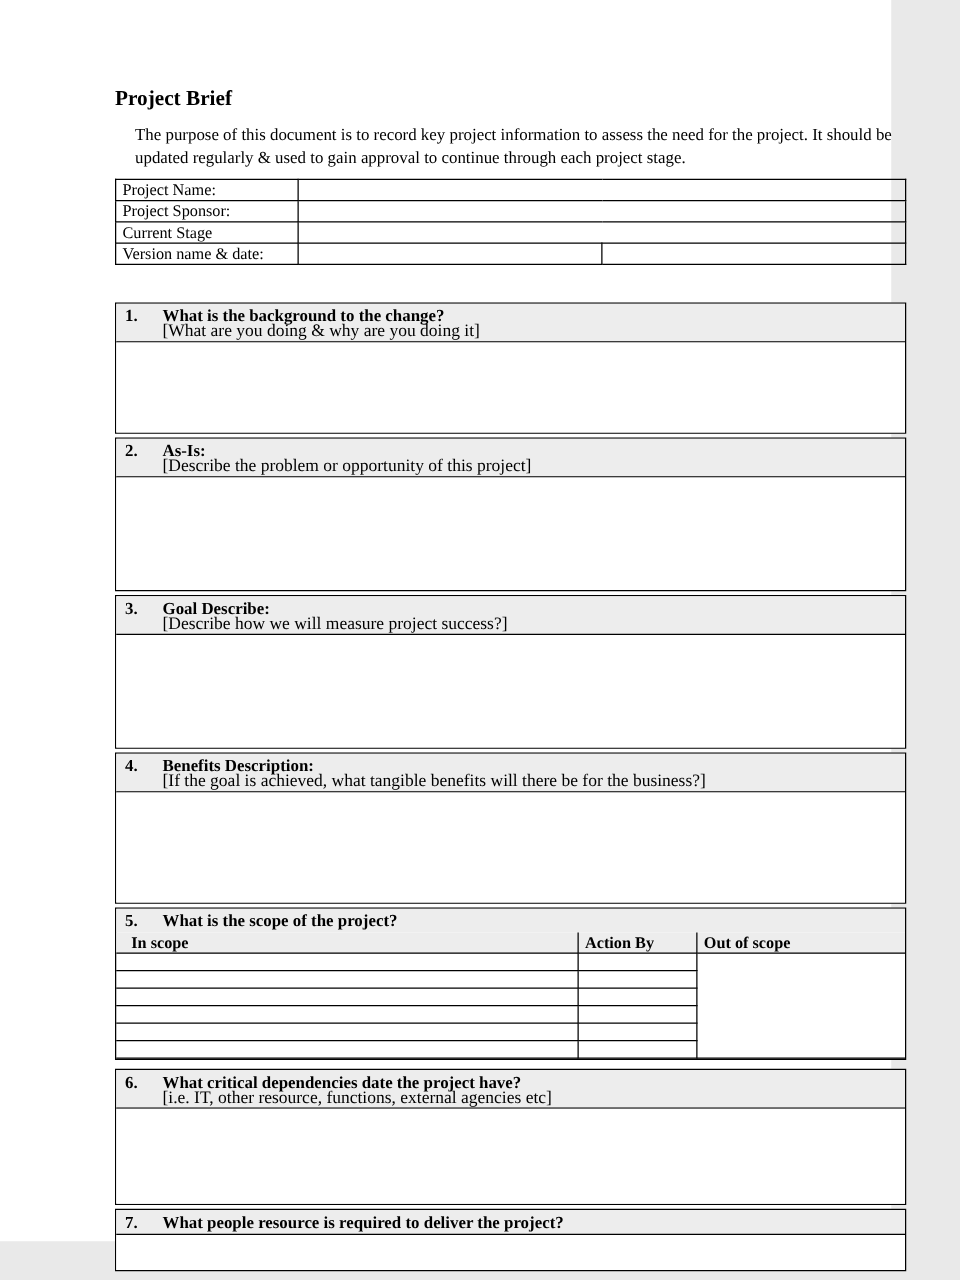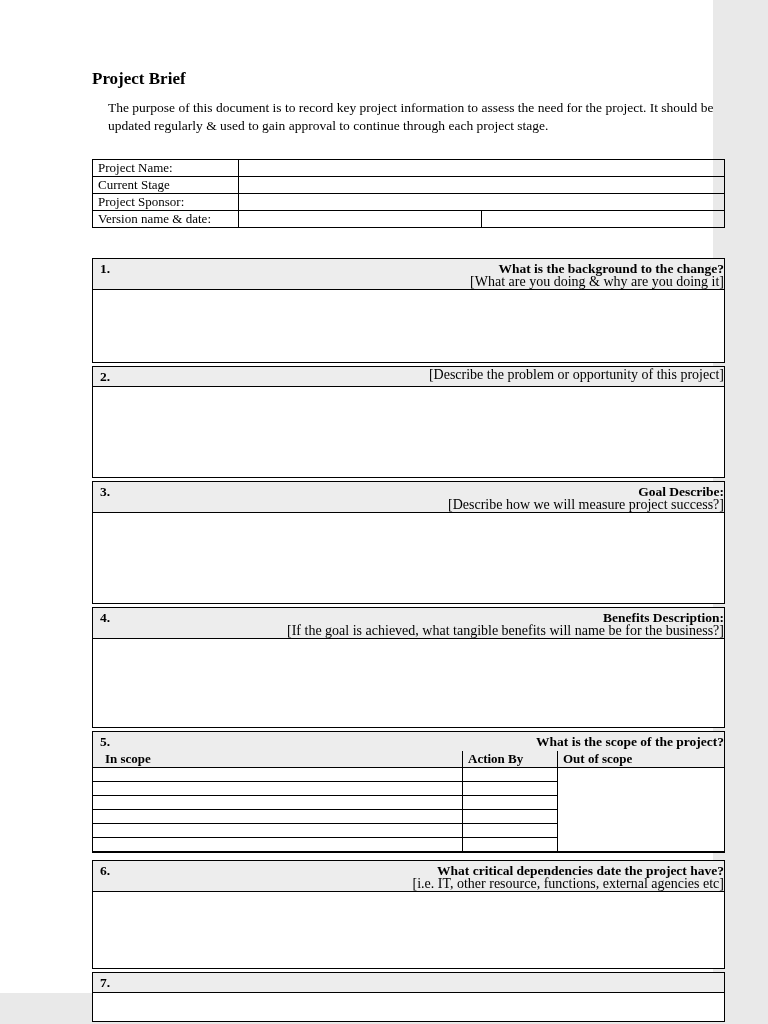--- a/index.html
+++ b/index.html
@@ -23,21 +23,21 @@
     font-size:17px;line-height:18px;
     font-weight:bold;
   }
   .intro{
     margin:11px 0 0 16px;
     font-size:13.5px;line-height:18px;
   }
   
   table.info{
     border-collapse:collapse;
-    margin-top:24px;
+    margin-top:8px;
     width:633px;
     table-layout:fixed;
   }
   table.info td{
     border:1px solid #000;
     height:15px;
     font-size:13px;
     padding:0 0 0 5px;
     vertical-align:middle;
   }
@@ -57,21 +57,21 @@
     border-bottom:1px solid #000;
   }
   .sec-num{
     width:30px;
     padding-left:7px;
     font-weight:bold;
     font-size:13.5px;
     line-height:15px;
     flex:0 0 auto;
   }
-  .sec-titles{flex:1;text-align:right;}
+  .sec-titles{flex:1;}
   .sec-title{
     font-weight:bold;
     font-size:13.5px;
     line-height:15px;
   }
   .sec-subtitle{
     font-size:14px;
     line-height:11px;
   }
   .sec-body{background:#fff;}
@@ -112,25 +112,25 @@
 
     <p class="intro">The purpose of this document is to record key project information to assess the need for the project. It should be updated regularly &amp; used to gain approval to continue through each project stage.</p>
 
     <table class="info">
       <tbody>
           <tr>
         <td class="ilabel">Project Name:</td>
         <td colspan="2"></td>
       </tr>
       <tr>
+        <td class="ilabel">Project Sponsor:</td>
+        <td colspan="2"></td>
+      </tr>
+      <tr>
         <td class="ilabel">Current Stage</td>
-        <td colspan="2"></td>
-      </tr>
-      <tr>
-        <td class="ilabel">Project Sponsor:</td>
         <td colspan="2"></td>
       </tr>
       <tr>
         <td class="ilabel">Version name &amp; date:</td>
         <td style="width:221px;"></td>
         <td></td>
       </tr>
     </tbody>
       </table>
 
@@ -144,20 +144,21 @@
             <div class="sec-subtitle">[What are you doing &amp; why are you doing it]</div>
           </div>
         </div>
         <div class="sec-body" style="height:72px;"></div>
       </div>
 
       <div class="section">
         <div class="sec-header">
           <div class="sec-num">2.</div>
           <div class="sec-titles">
+            <div class="sec-title">As-Is:</div>
             <div class="sec-subtitle">[Describe the problem or opportunity of this project]</div>
           </div>
         </div>
         <div class="sec-body" style="height:90px;"></div>
       </div>
 
       <div class="section">
         <div class="sec-header">
           <div class="sec-num">3.</div>
           <div class="sec-titles">
@@ -166,21 +167,21 @@
           </div>
         </div>
         <div class="sec-body" style="height:90px;"></div>
       </div>
 
       <div class="section">
         <div class="sec-header">
           <div class="sec-num">4.</div>
           <div class="sec-titles">
             <div class="sec-title">Benefits Description:</div>
-            <div class="sec-subtitle">[If the goal is achieved, what tangible benefits will name be for the business?]</div>
+            <div class="sec-subtitle">[If the goal is achieved, what tangible benefits will there be for the business?]</div>
           </div>
         </div>
         <div class="sec-body" style="height:88px;"></div>
       </div>
 
       <div class="section">
         <div class="sec-header" style="border-bottom:none;">
           <div class="sec-num">5.</div>
           <div class="sec-titles">
             <div class="sec-title">What is the scope of the project?</div>
@@ -231,19 +232,22 @@
             <div class="sec-title">What critical dependencies date the project have?</div>
             <div class="sec-subtitle">[i.e. IT, other resource, functions, external agencies etc]</div>
           </div>
         </div>
         <div class="sec-body" style="height:76px;"></div>
       </div>
 
       <div class="section">
         <div class="sec-header">
           <div class="sec-num">7.</div>
+          <div class="sec-titles">
+            <div class="sec-title">What people resource is required to deliver the project?</div>
+          </div>
         </div>
         <div class="sec-body" style="height:28px;"></div>
       </div>
 
     </div>
   </div>
 </div>
 
 </body></html>

